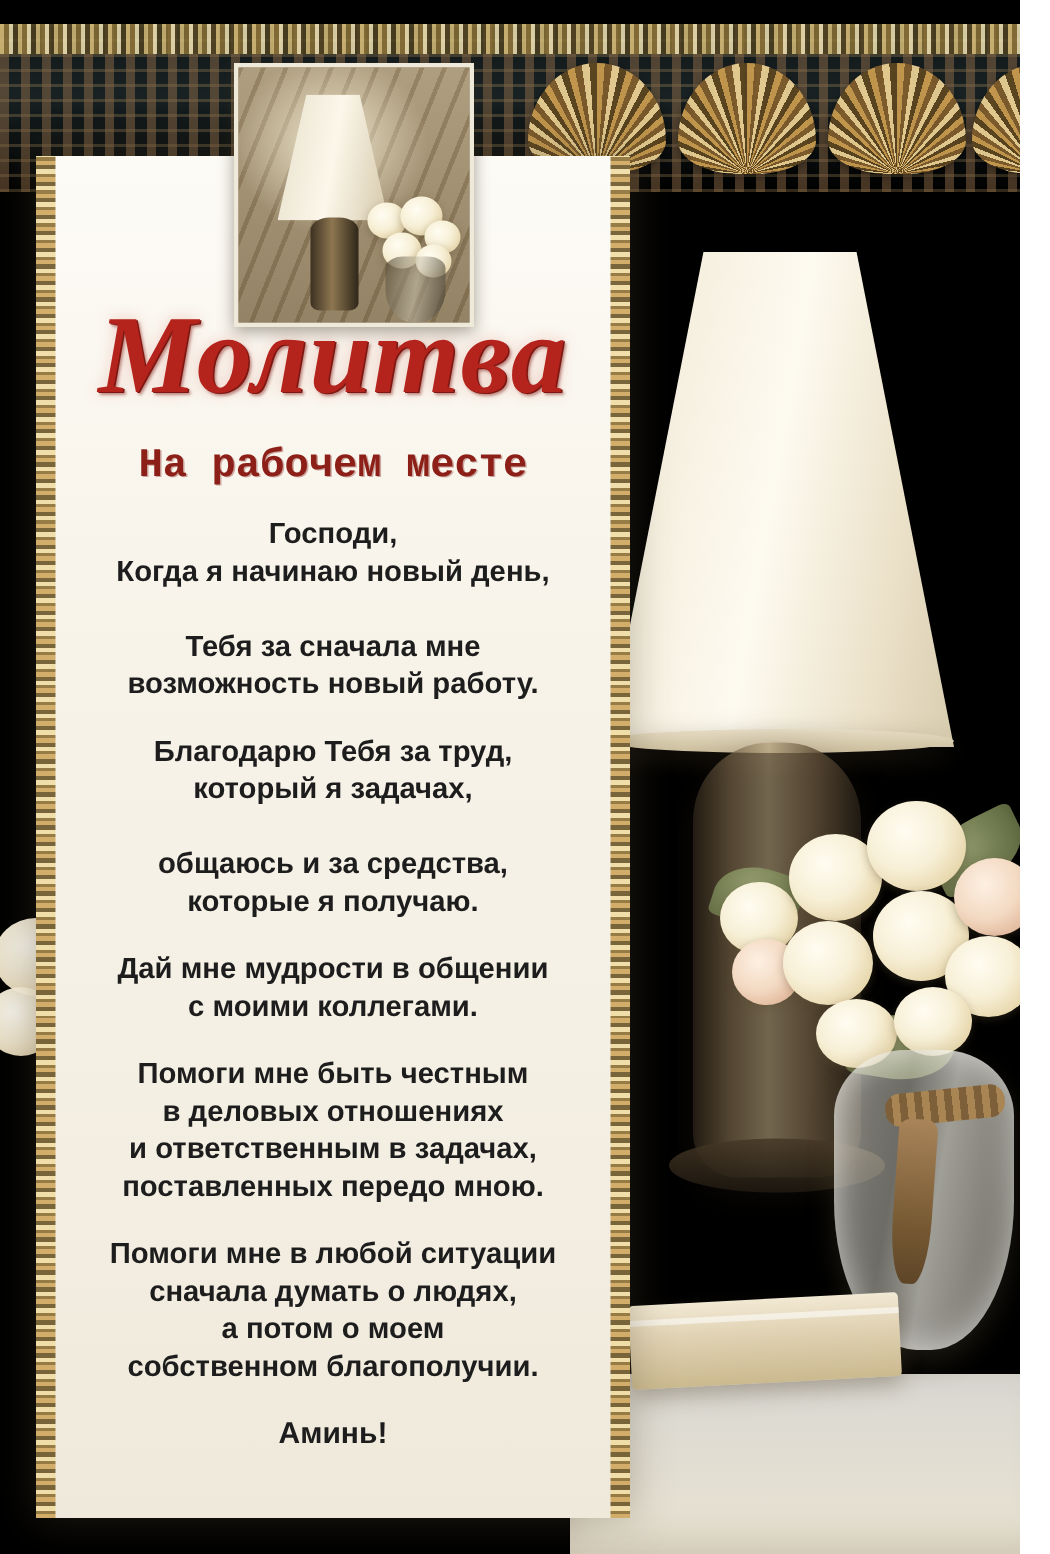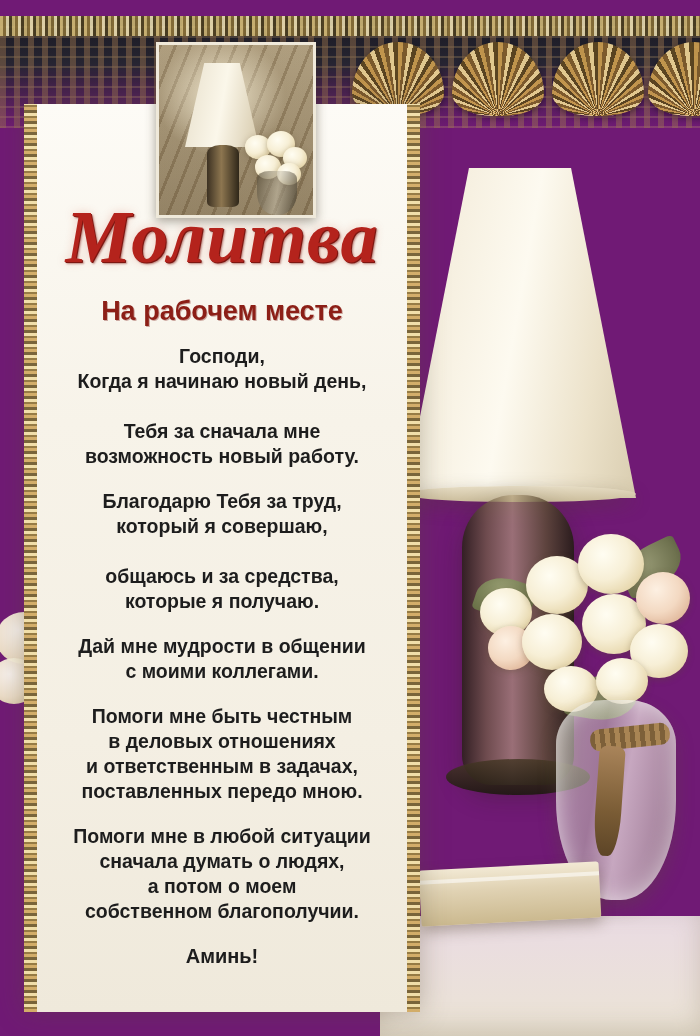--- a/index.html
+++ b/index.html
@@ -9,24 +9,25 @@
   }
   body {
     width: 700px;
     height: 1036px;
     font-family: "Liberation Sans", sans-serif;
     overflow: hidden;
   }
 
   .card {
     position: relative;
-    width: 700px;
+    width: 632px;
     height: 1036px;
     overflow: hidden;
-    background: #701a75;
+    background: #000000;
+    padding-left: 48px;
   }
 
   
   .bg {
     position: absolute;
     inset: 0;
     background:
       
       radial-gradient(ellipse 70% 60% at 62% 42%, rgba(255,250,235,0.55), rgba(120,100,70,0.05) 60%, rgba(60,48,30,0.30) 100%),
       
@@ -298,21 +299,21 @@
       2px 2px 2px rgba(120,20,14,.45),
       0 0 10px rgba(200,70,50,.25);
     letter-spacing: 1px;
   }
   .subtitle {
     position: absolute;
     left: 0;
     right: 0;
     top: 192px;
     text-align: center;
-    font-family: Liberation Sans, sans-serif;
+    font-family: Liberation Mono, monospace;
     font-weight: bold;
     font-size: 27px;
     color: #8c1f17;
     text-shadow: 1px 1px 0 rgba(120,24,16,.35);
   }
 
   .prayer {
     position: absolute;
     left: 20px;
     right: 20px;
@@ -410,21 +411,21 @@
     <div class="prayer">
       <p class="stanza">
         <span>Господи,</span><br>
         <span>Когда я начинаю новый день,</span><br>
         <br>
         <span>Тебя за сначала мне</span><br>
         <span>возможность новый работу.</span>
       </p>
       <p class="stanza">
         <span>Благодарю Тебя за труд,</span><br>
-        <span>который я совершаю,</span><br>
+        <span>который я задачах,</span><br>
         <br>
         <span>общаюсь и за средства,</span><br>
         <span>которые я получаю.</span>
       </p>
       <p class="stanza">
         <span>Дай мне мудрости в общении</span><br>
         <span>с моими коллегами.</span>
       </p>
       <p class="stanza">
         <span>Помоги мне быть честным</span><br>

